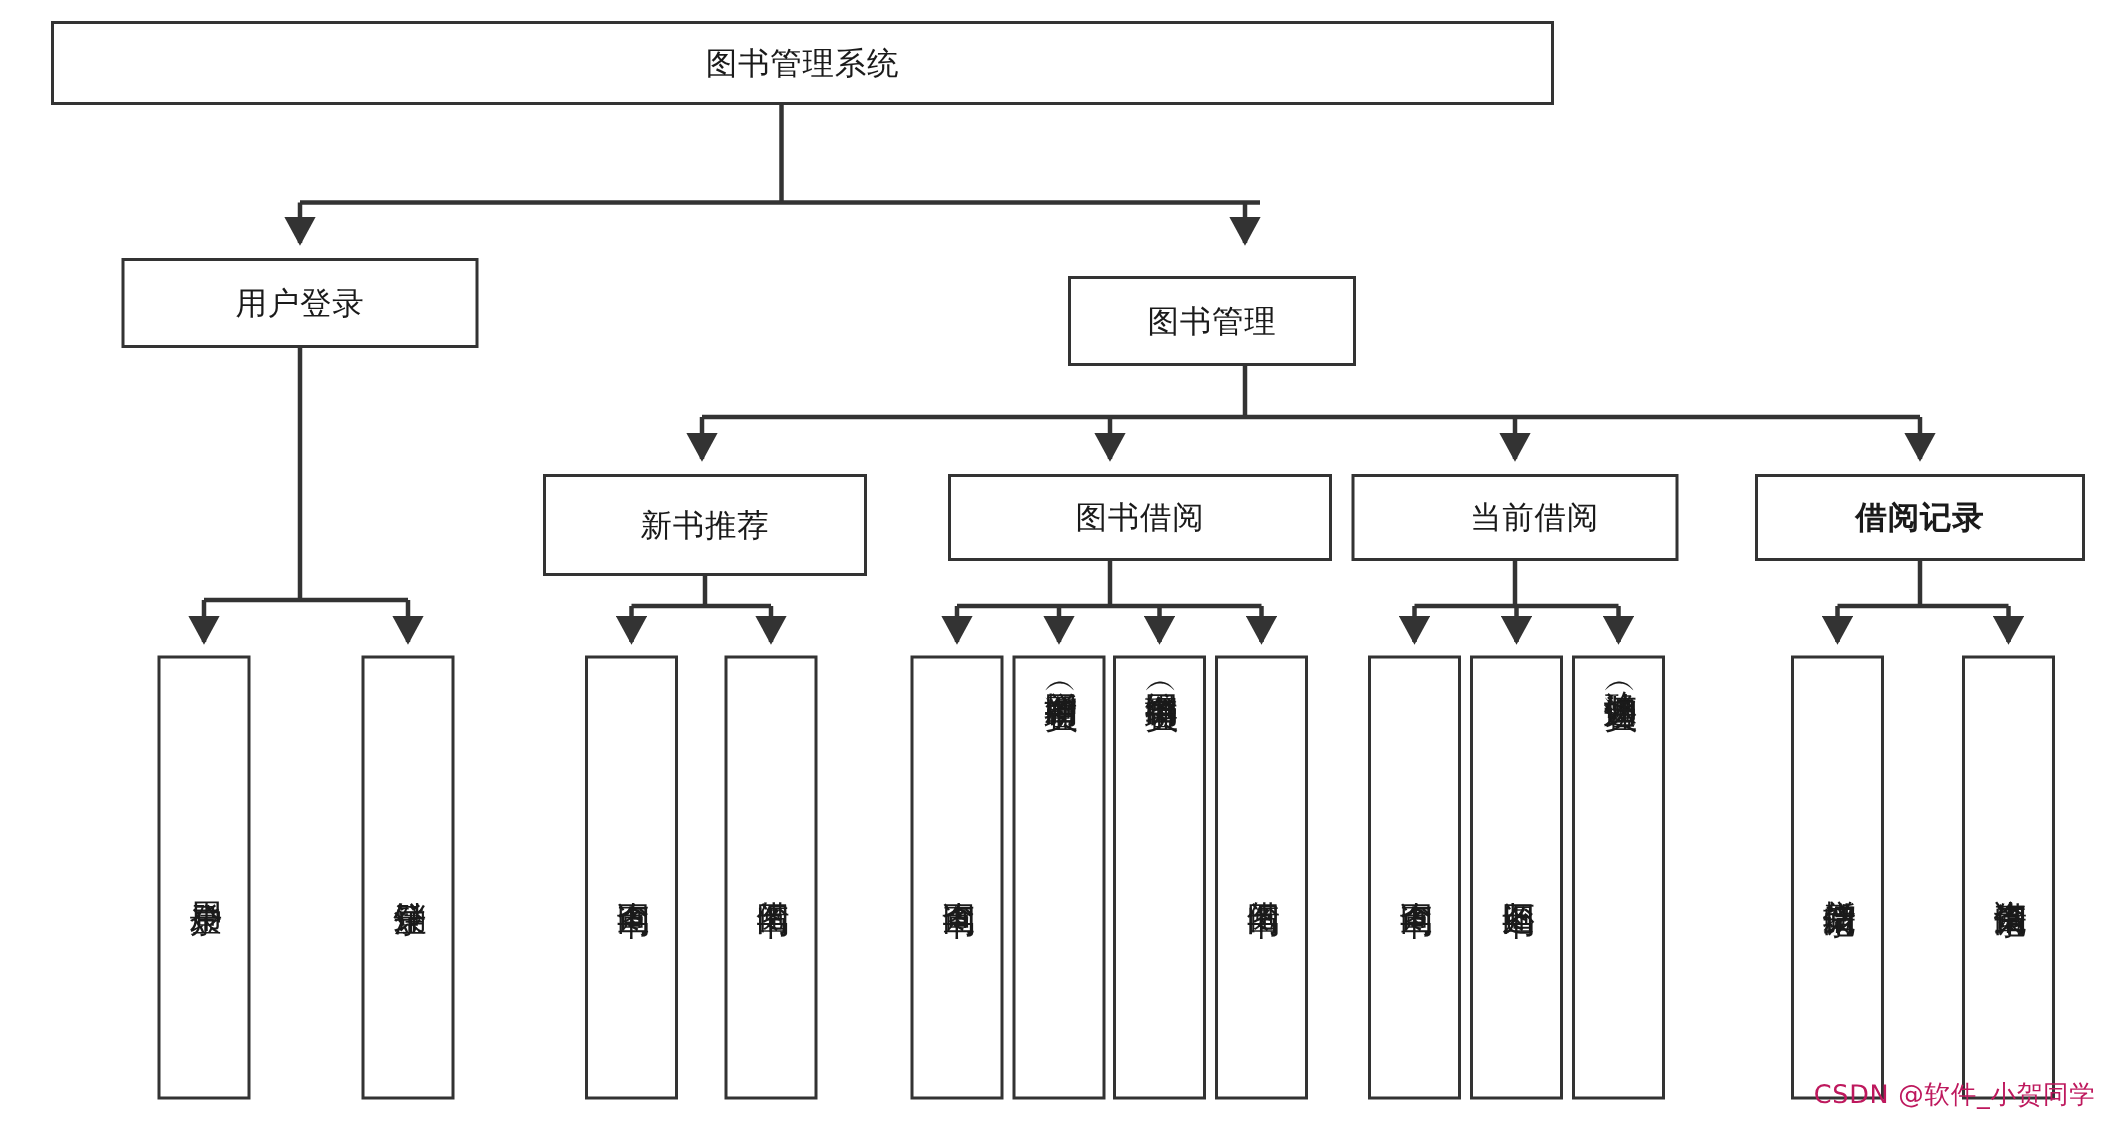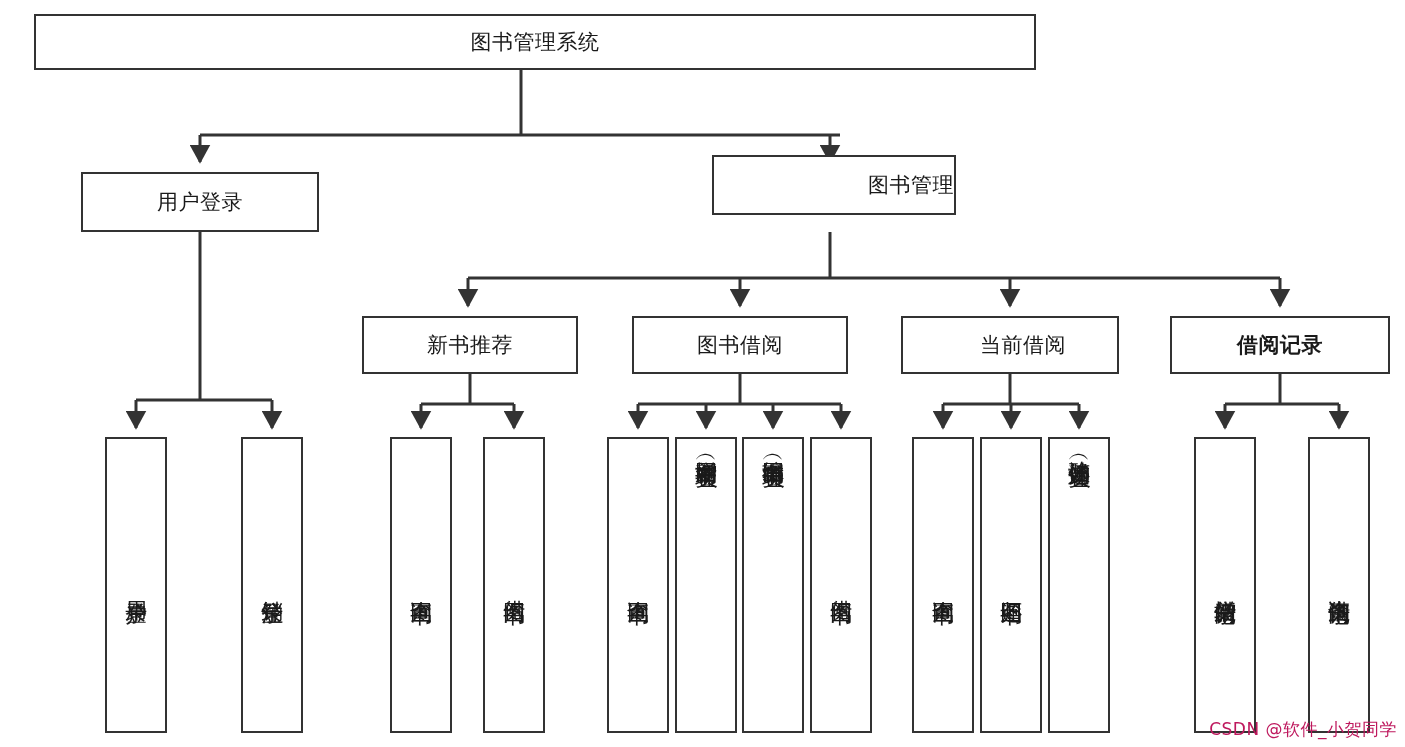--- a/index.html
+++ b/index.html
@@ -126,28 +126,28 @@
     </g>
   </svg>
 
   <div class="node-box" style="left:20px; top:14px; width:1002px; height:56px;margin-left:14px;">
     <span class="node-label">图书管理系统</span>
   </div>
 
   <div class="node-box" style="left:81px; top:172px; width:238px; height:60px;">
     <span class="node-label">用户登录</span>
   </div>
-  <div class="node-box" style="left:712px; top:155px; width:244px; height:60px;justify-content:flex-end;">
+  <div class="node-box" style="left:712px; top:184px; width:192px; height:60px;">
     <span class="node-label">图书管理</span>
   </div>
 
-  <div class="node-box" style="left:362px; top:316px; width:216px; height:58px;">
+  <div class="node-box" style="left:362px; top:316px; width:216px; height:68px;">
     <span class="node-label">新书推荐</span>
   </div>
-  <div class="node-box" style="left:632px; top:316px; width:216px; height:58px;">
+  <div class="node-box" style="left:632px; top:316px; width:256px; height:58px;">
     <span class="node-label">图书借阅</span>
   </div>
   <div class="node-box" style="left:901px; top:316px; width:218px; height:58px;padding-left:26px;">
     <span class="node-label">当前借阅</span>
   </div>
   <div class="node-box" style="left:1170px; top:316px; width:220px; height:58px;font-weight:bold;">
     <span class="node-label">借阅记录</span>
   </div>
 
   <div class="node-box vertical centered" style="left:105px; top:437px; width:62px; height:296px;">

